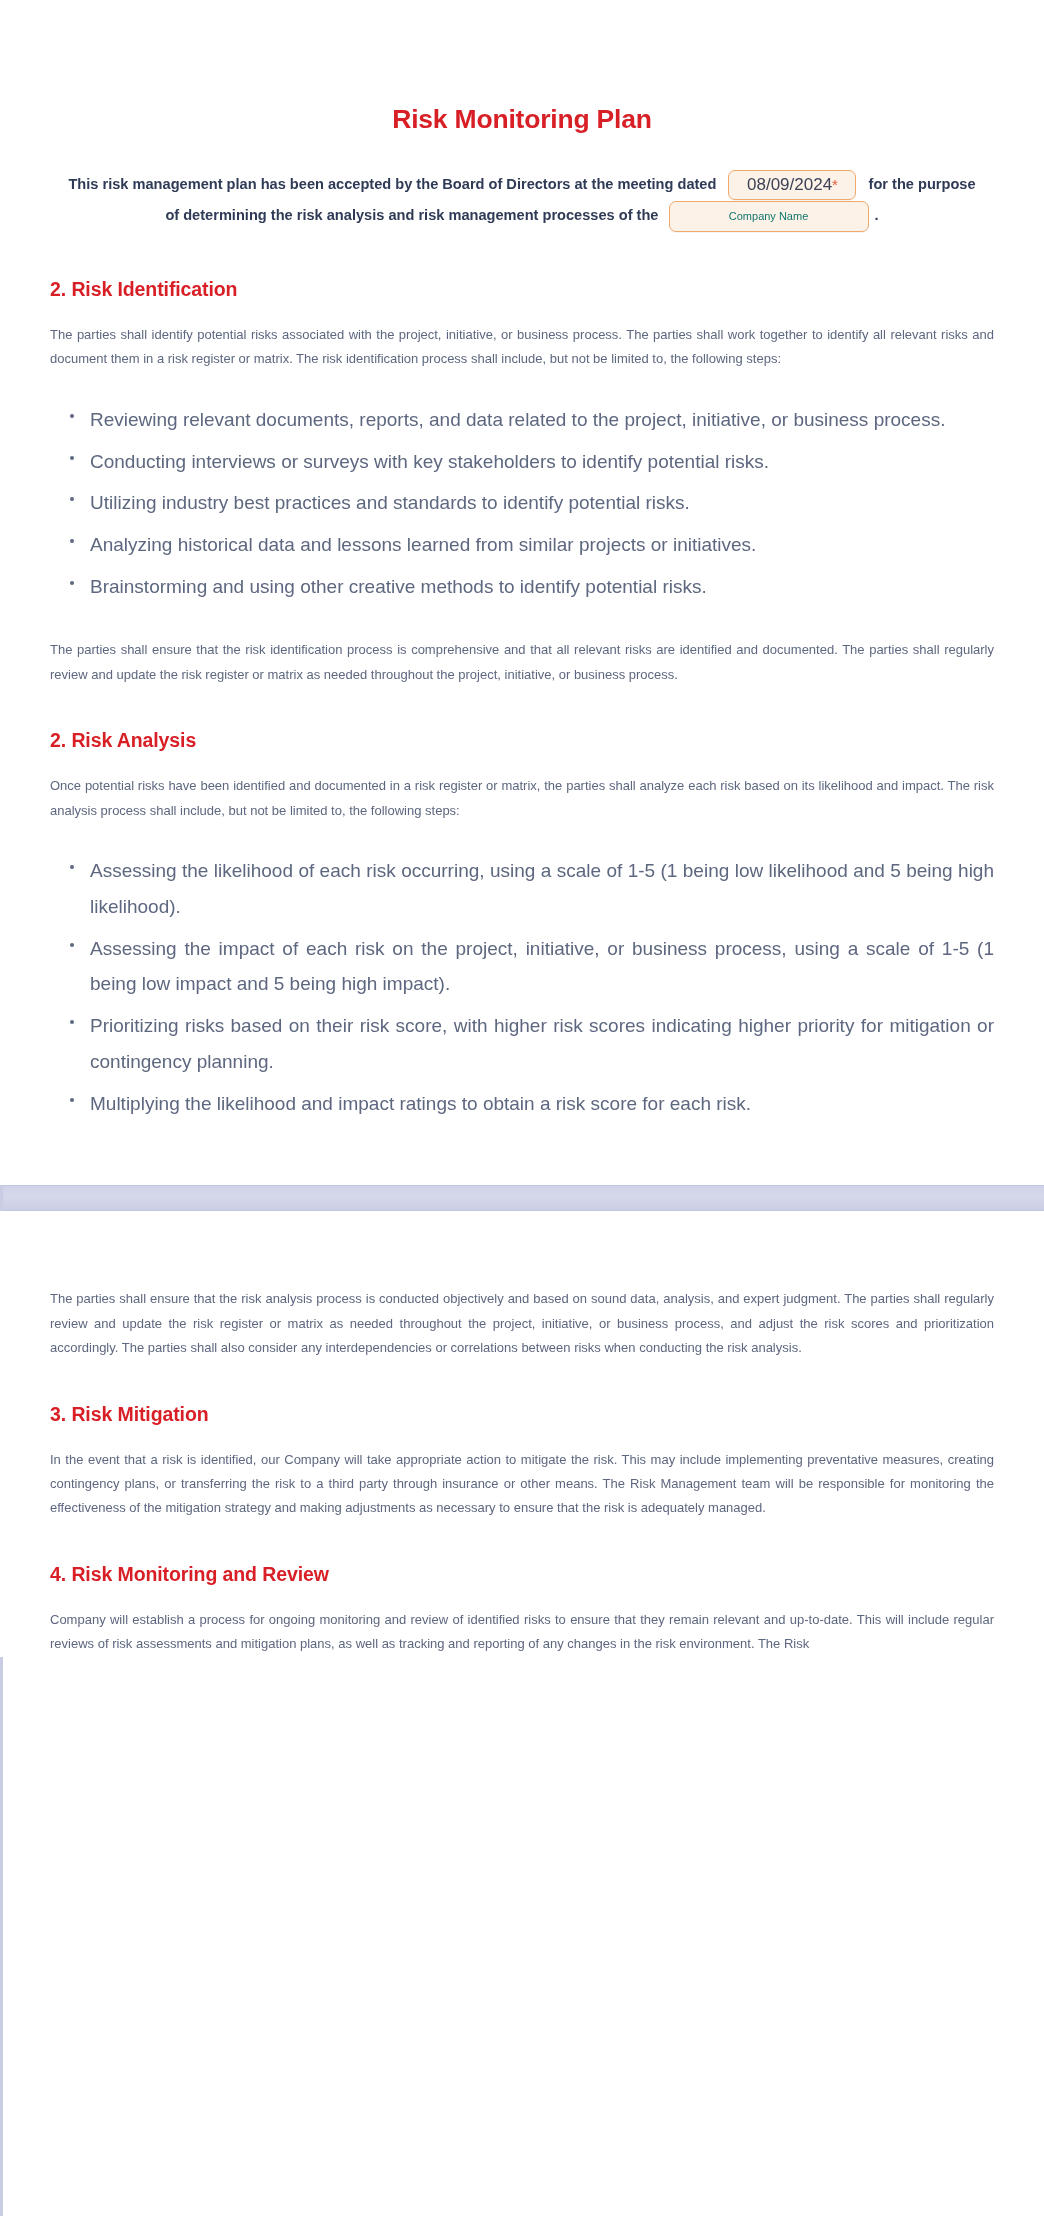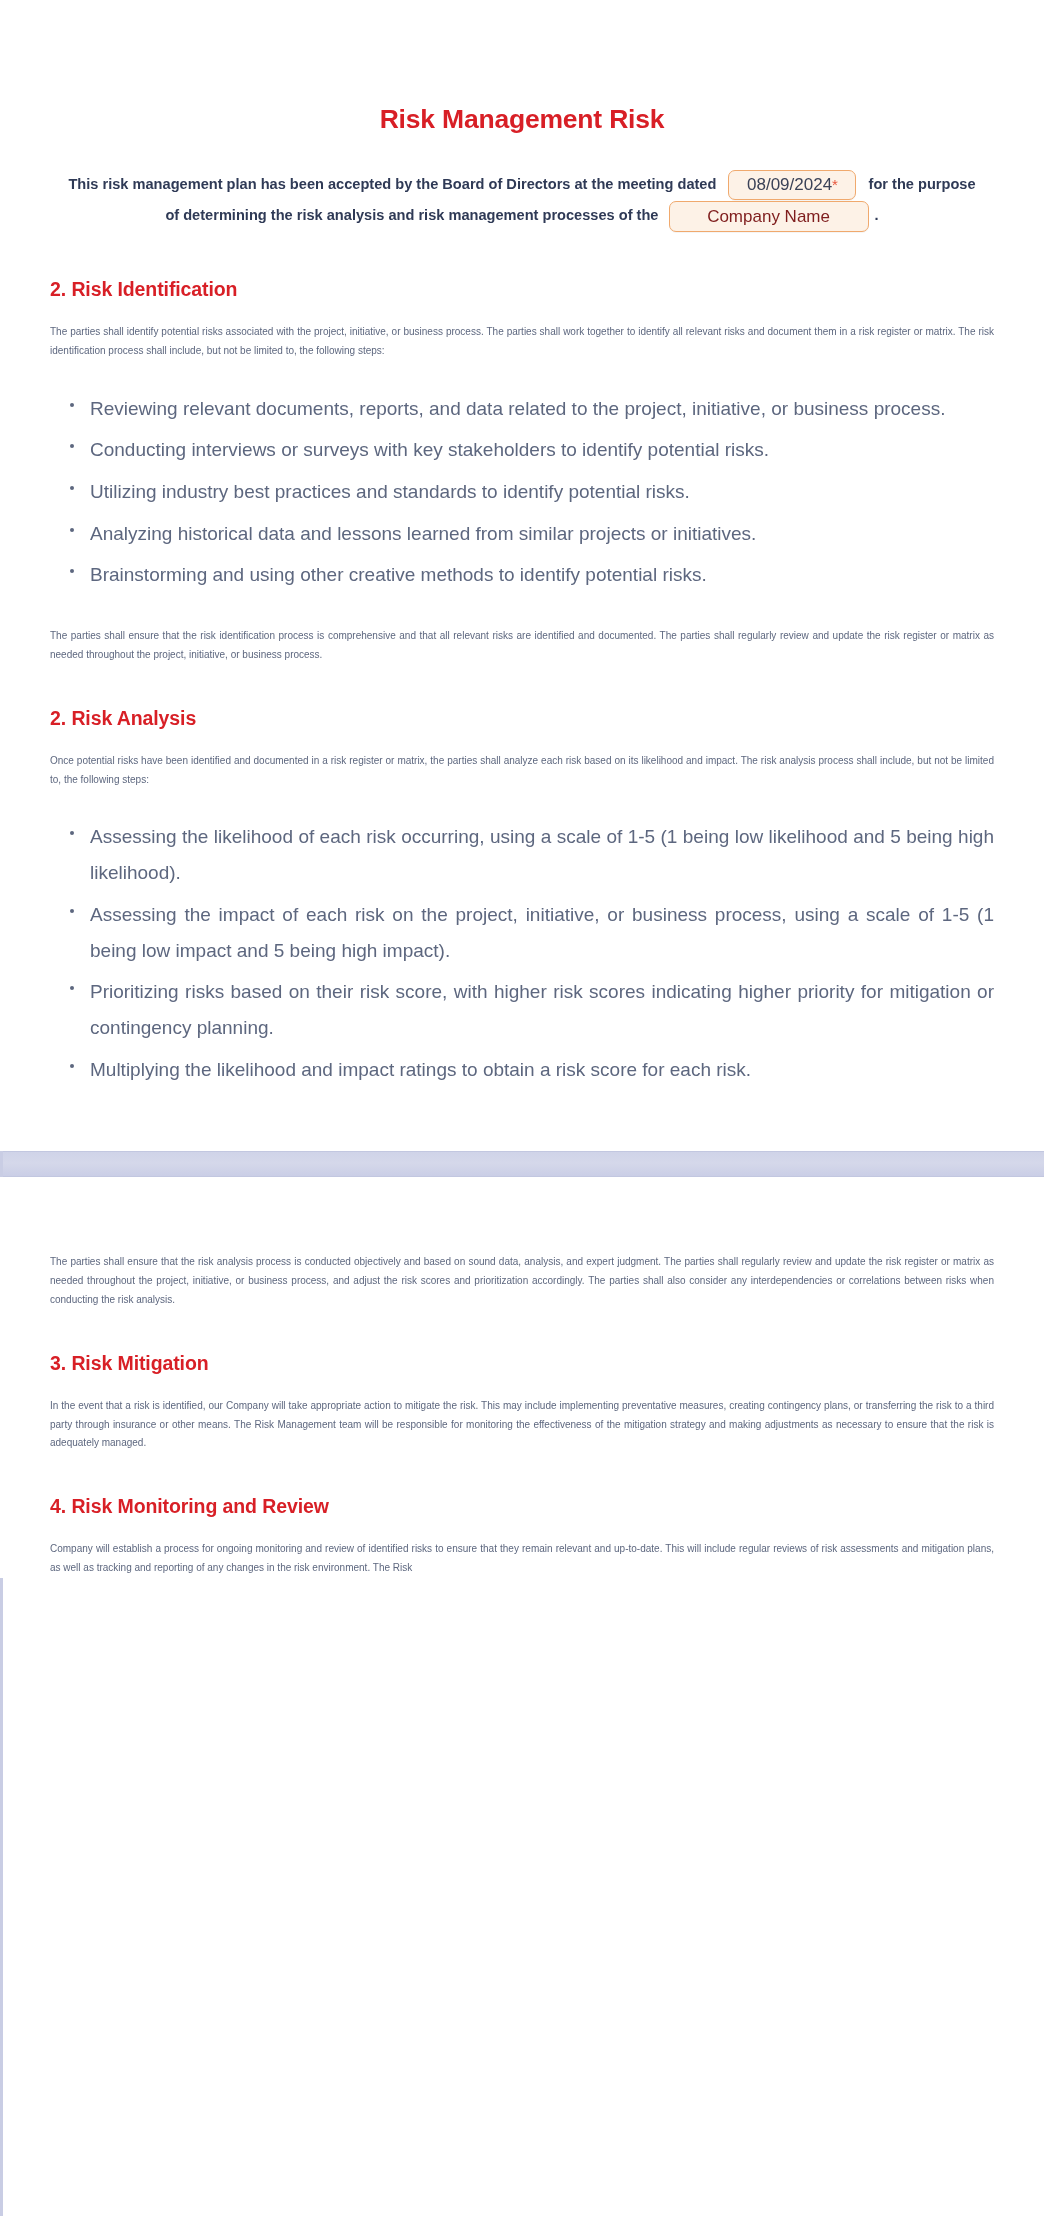--- a/index.html
+++ b/index.html
@@ -72,21 +72,21 @@
     color: #d81f26;
     font-size: 19.5px;
     font-weight: bold;
     letter-spacing: -0.1px;
   }
   .sec-gap { margin-top: 42px; }
 
   p.body-text {
     margin: 0 0 26px 0;
     color: #5d677f;
-    font-size: 10px;
+    font-size: 13px;
     line-height: 1.88;
     text-align: justify;
     text-justify: inter-word;
   }
   p.body-text:last-child { margin-bottom: 0; }
 
   ul.bullets {
     margin: 30px 0 34px 0;
     padding-left: 38px;
     list-style: none;
@@ -137,35 +137,35 @@
   }
   .field-date .req {
     color: #e8553b;
     font-size: 15px;
     vertical-align: baseline;
   }
   .field-company {
     width: 200px;
     height: 31px;
     line-height: 29px;
-    font-size: 17px;
-    color: #7f1d1d;
+    font-size: 11px;
+    color: #0f766e;
     margin: 0 6px;
   }
 </style>
 </head>
 <body>
 
 <div class="viewer">
 
   <div class="edge-left"></div>
 
   <div class="page page-1">
 
-    <h1 class="doc-title">Risk Management Risk</h1>
+    <h1 class="doc-title">Risk Monitoring Plan</h1>
 
     <p class="intro">
       <span>This risk management plan has been accepted by the Board of Directors at the meeting dated</span>
       <span class="field field-date"><span>08/09/2024</span><span class="req">*</span></span>
       <span>for the purpose of determining the risk analysis and risk management processes of the</span>
       <span class="field field-company"><span>Company Name</span></span><span>.</span>
     </p>
 
     <section>
       <h2 class="section-heading">2. Risk Identification</h2>

